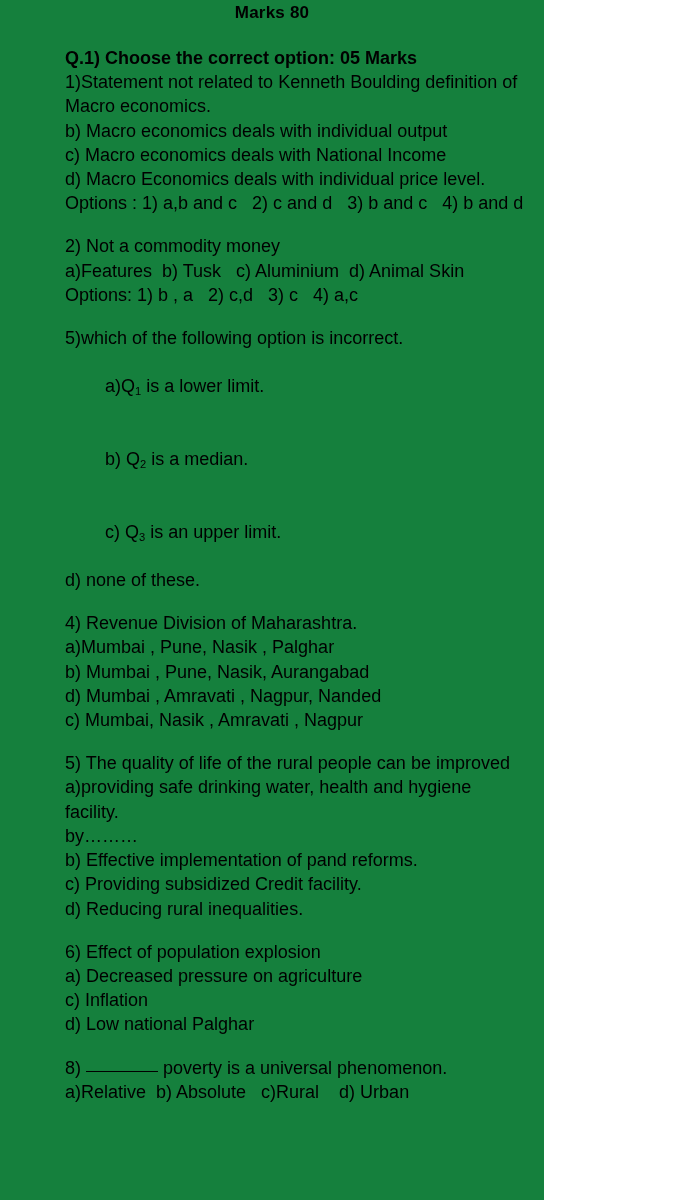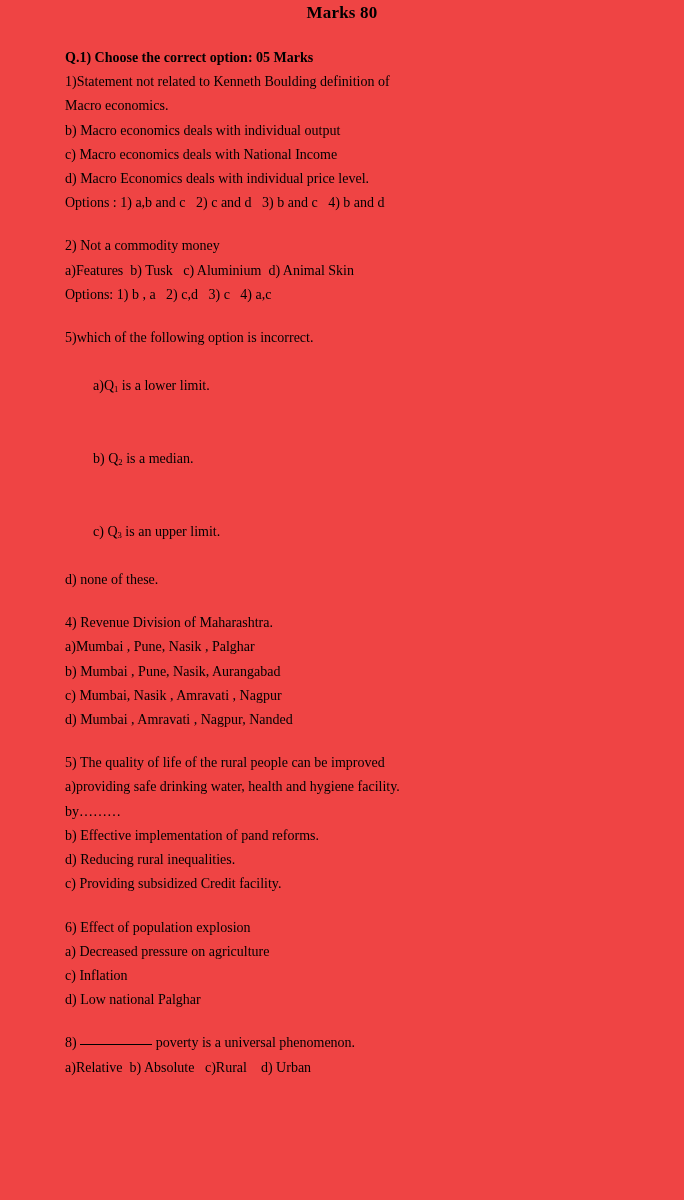--- a/index.html
+++ b/index.html
@@ -2,24 +2,24 @@
 <html><head>
 <meta charset="utf-8">
 <style>
   html, body {
     margin: 0;
     padding: 0;
     background: #ffffff;
   }
   .page {
     position: relative;
-    width: 684px;
+    width: 544px;
     height: 1200px;
-    background: #ef4444;
-    font-family: Liberation Serif, serif;
+    background: #15803d;
+    font-family: Liberation Sans, sans-serif;
     color: #000000;
     overflow: hidden;
     box-sizing: border-box;
   }
   .doc-header {
     text-align: center;
     font-weight: bold;
     font-size: 17px;
     line-height: 20px;
     padding-top: 3px;
@@ -27,21 +27,21 @@
   }
   .body-block {
     padding-left: 65px;
     padding-right: 18px;
     padding-top: 23px;
   }
   .q-group {
     margin: 0 0 19px 0;
   }
   .line {
-    font-size: 14px;
+    font-size: 18px;
     line-height: 24.2px;
     white-space: pre-wrap;
     word-break: normal;
   }
   .line.bold {
     font-weight: bold;
   }
   .line sub {
     font-size: 0.62em;
     vertical-align: -0.28em;
@@ -90,31 +90,31 @@
       <div class="line">
         <span>c) Q</span><sub>3</sub><span> is an upper limit.</span>
       </div>
       <div class="line">d) none of these.</div>
     </div>
 
     <div class="q-group">
       <div class="line">4) Revenue Division of Maharashtra.</div>
       <div class="line">a)Mumbai , Pune, Nasik , Palghar</div>
       <div class="line">b) Mumbai , Pune, Nasik, Aurangabad</div>
+      <div class="line">d) Mumbai , Amravati , Nagpur, Nanded</div>
       <div class="line">c) Mumbai, Nasik , Amravati , Nagpur</div>
-      <div class="line">d) Mumbai , Amravati , Nagpur, Nanded</div>
     </div>
 
     <div class="q-group">
       <div class="line">5) The quality of life of the rural people can be improved</div>
       <div class="line">a)providing safe drinking water, health and hygiene facility.</div>
       <div class="line">by………</div>
       <div class="line">b) Effective implementation of pand reforms.</div>
+      <div class="line">c) Providing subsidized Credit facility.</div>
       <div class="line">d) Reducing rural inequalities.</div>
-      <div class="line">c) Providing subsidized Credit facility.</div>
     </div>
 
     <div class="q-group">
       <div class="line">6) Effect of population explosion</div>
       <div class="line">a) Decreased pressure on agriculture</div>
       <div class="line">c) Inflation</div>
       <div class="line">d) Low national Palghar</div>
     </div>
 
 

